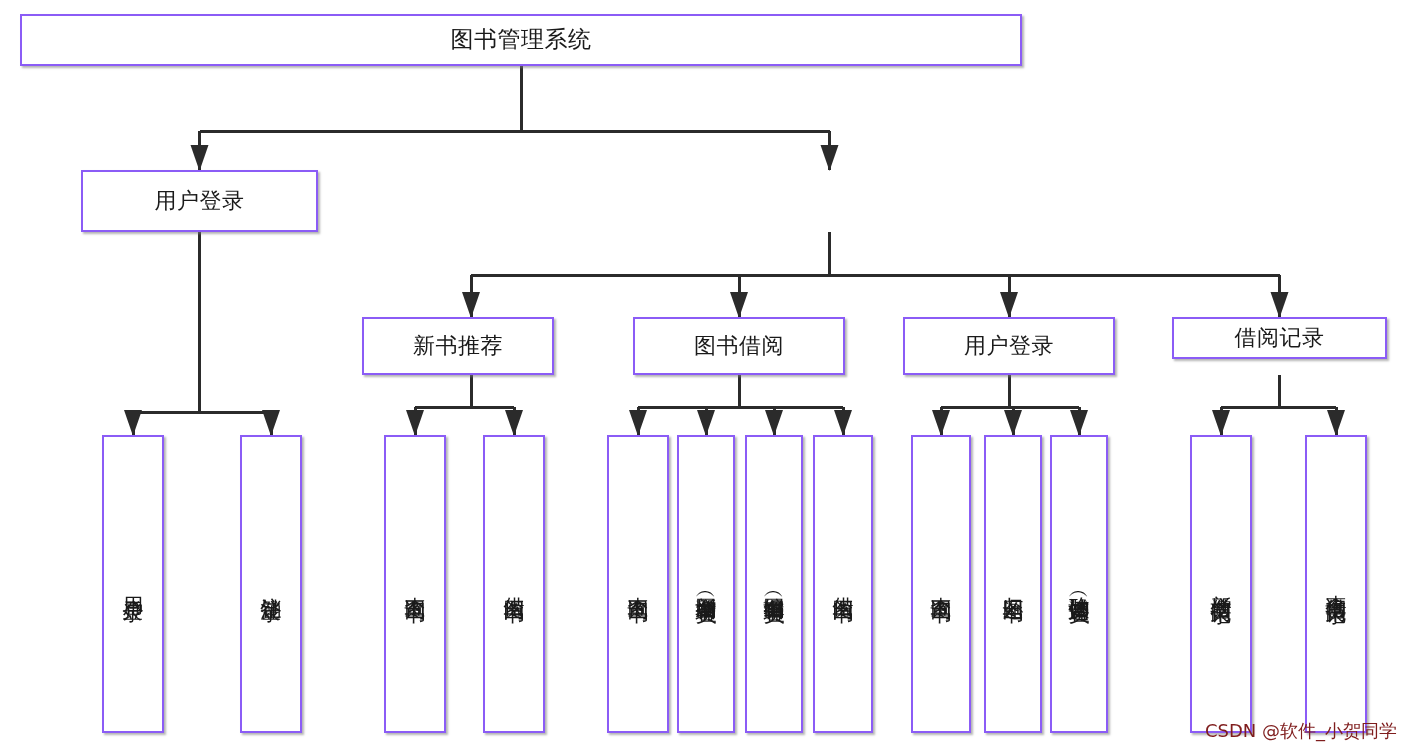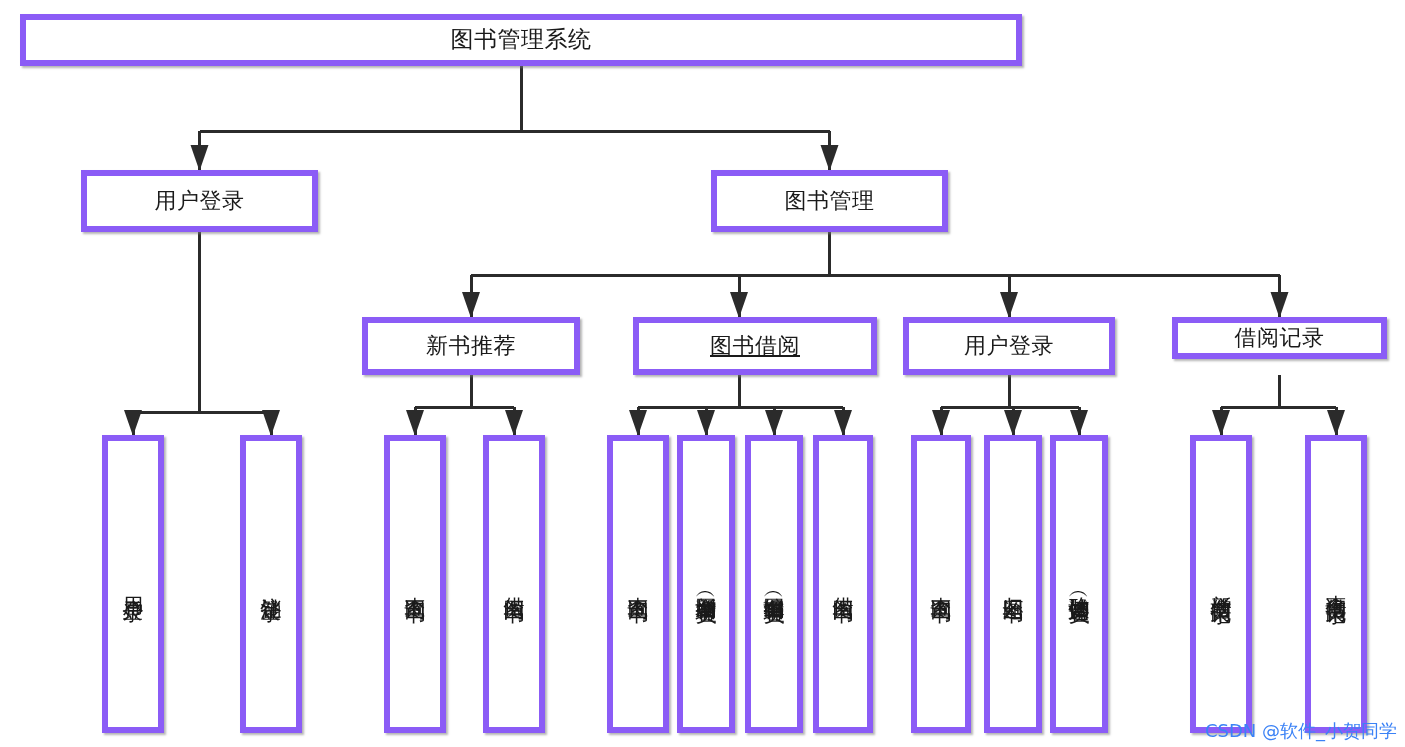--- a/index.html
+++ b/index.html
@@ -24,21 +24,21 @@
     left: 0;
     top: 0;
     width: 1405px;
     height: 747px;
     pointer-events: none;
   }
   .node {
     position: absolute;
     box-sizing: border-box;
     background: #ffffff;
-    border: 6px solid #8b5cf6;
+    border: 2px solid #8b5cf6;
     box-shadow: 2px 2px 2px rgba(120,120,120,0.55);
     display: flex;
     align-items: center;
     justify-content: center;
     color: #1a1a1a;
     z-index: 2;
   }
   .node .lbl {
     display: block;
     text-align: center;
@@ -68,21 +68,21 @@
   }
   .node.vert.tall .lbl {
     font-size: 21px;
     letter-spacing: 1px;
   }
   .watermark {
     position: absolute;
     right: 8px;
     bottom: 4px;
     font-size: 18px;
-    color: #3b82f6;
+    color: #7f1d1d;
     z-index: 5;
     white-space: nowrap;
   }
 </style>
 </head>
 <body>
 
 <div id="canvas">
 
   <svg id="wires" width="1405" height="747" viewBox="0 0 1405 747">
@@ -140,28 +140,25 @@
       <polygon points="1327,410 1345,410 1336,436" fill="#2b2b2b"></polygon>
     </svg>
 
   <div class="node root horiz" style="left: 20px; top: 14px; width: 1002px; height: 52px;">
     <span class="lbl">图书管理系统</span>
   </div>
 
   <div class="node horiz" style="left: 81px; top: 170px; width: 237px; height: 62px;">
     <span class="lbl">用户登录</span>
   </div>
-  <div class="node horiz" style="left: 711px; top: 170px; width: 237px; height: 62px;">
-    <span class="lbl">图书管理</span>
-  </div>
-
-  <div class="node horiz" style="left: 362px; top: 317px; width: 218px; height: 58px;">
+
+  <div class="node horiz" style="left: 362px; top: 317px; width: 192px; height: 58px;">
     <span class="lbl">新书推荐</span>
   </div>
-  <div class="node horiz" style="left: 633px; top: 317px; width: 244px; height: 58px; text-decoration: underline;">
+  <div class="node horiz" style="left: 633px; top: 317px; width: 212px; height: 58px;">
     <span class="lbl">图书借阅</span>
   </div>
   <div class="node horiz" style="left: 903px; top: 317px; width: 212px; height: 58px;">
     <span class="lbl">用户登录</span>
   </div>
   <div class="node horiz" style="left: 1172px; top: 317px; width: 215px; height: 42px;">
     <span class="lbl">借阅记录</span>
   </div>
 
   <div class="node vert" style="left: 102px; top: 435px; width: 62px; height: 298px;">

